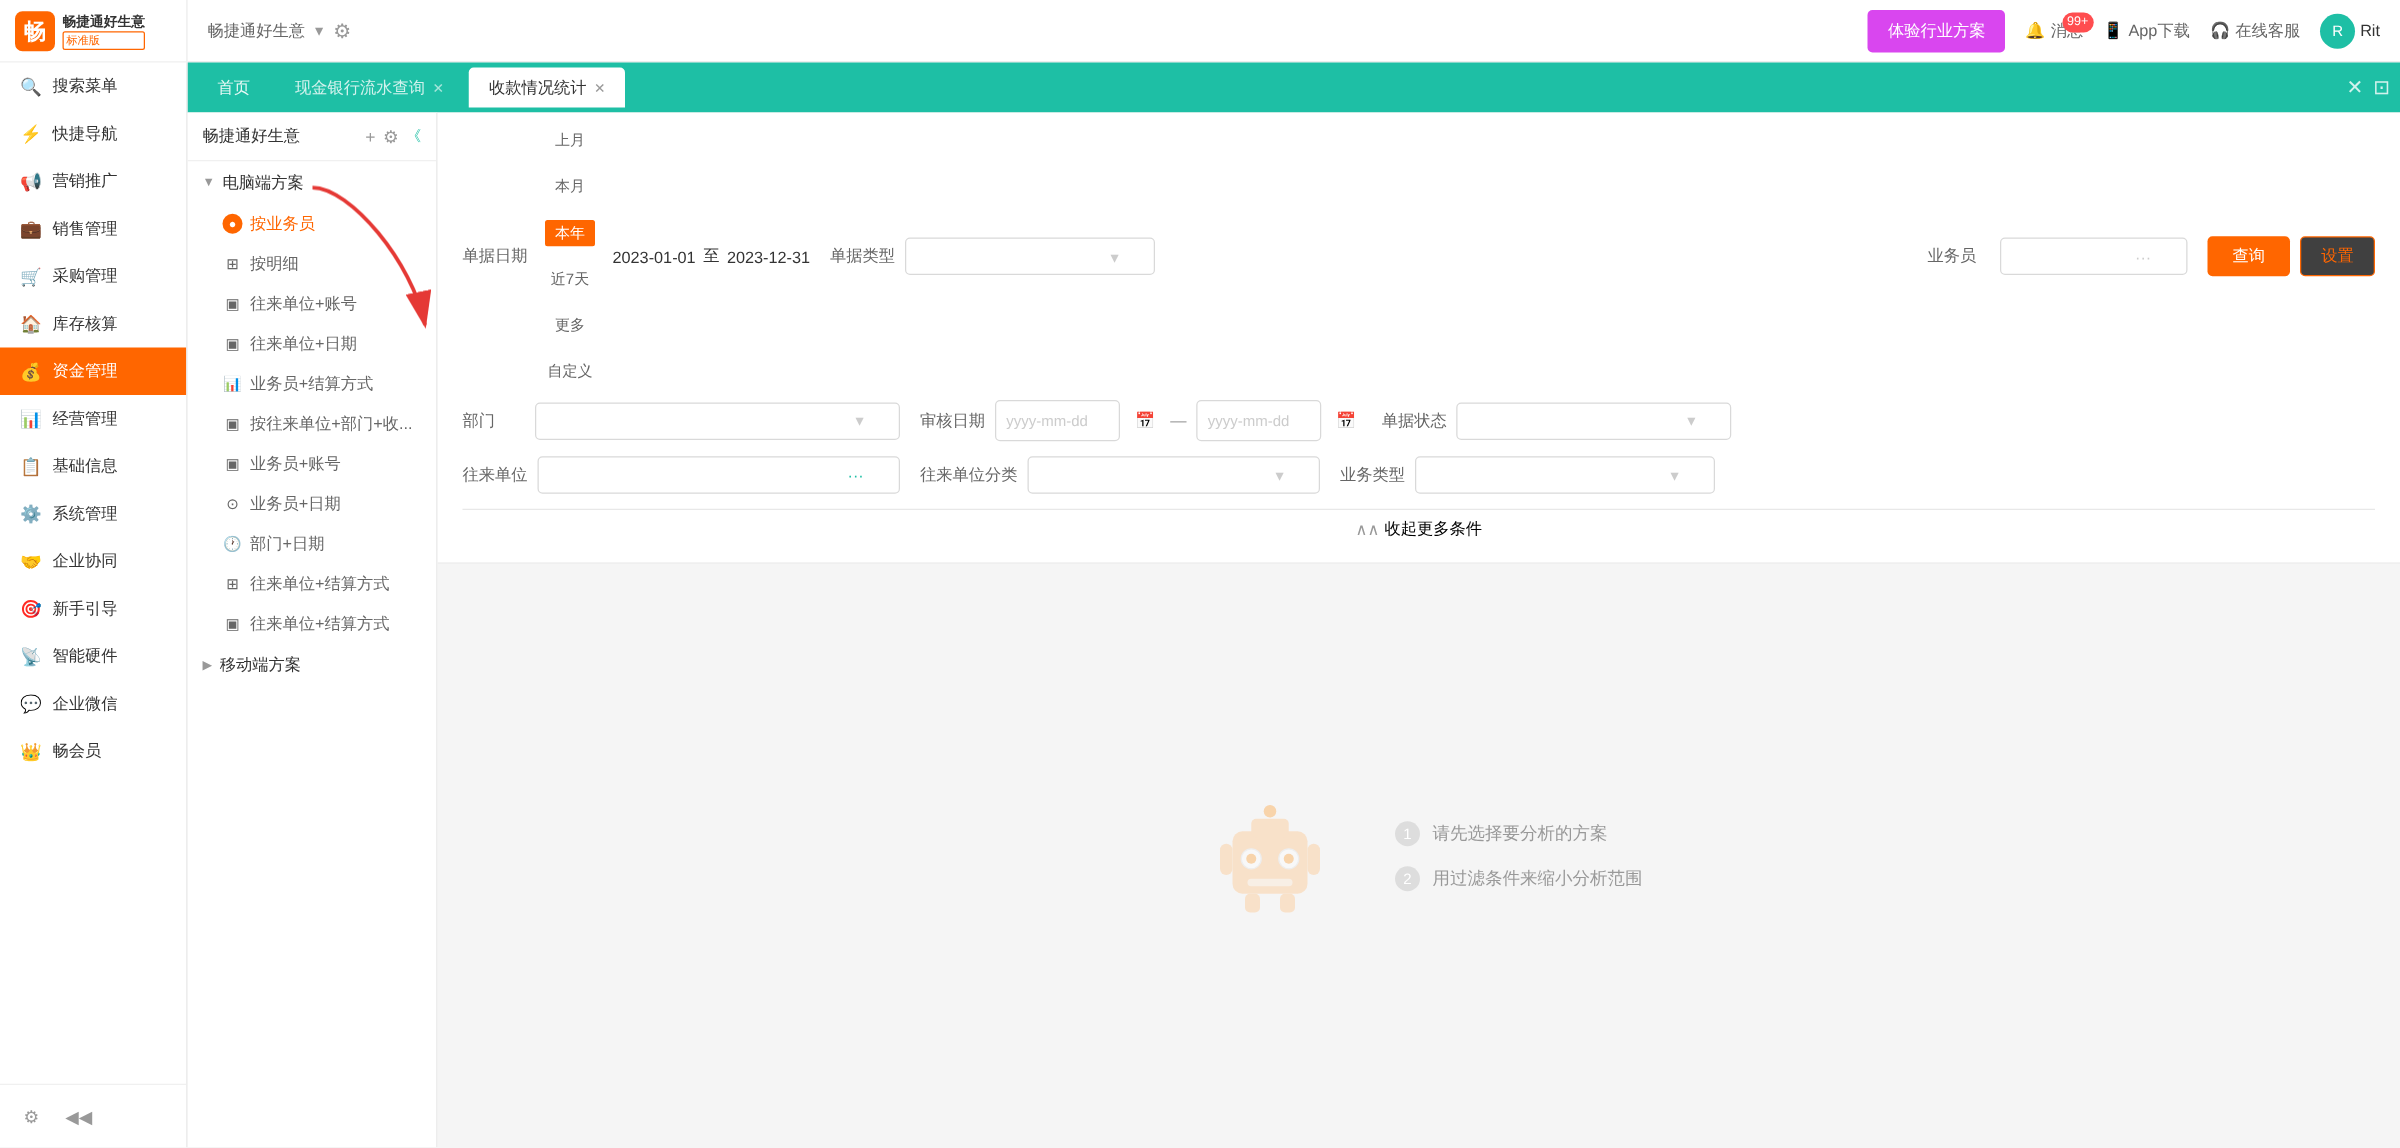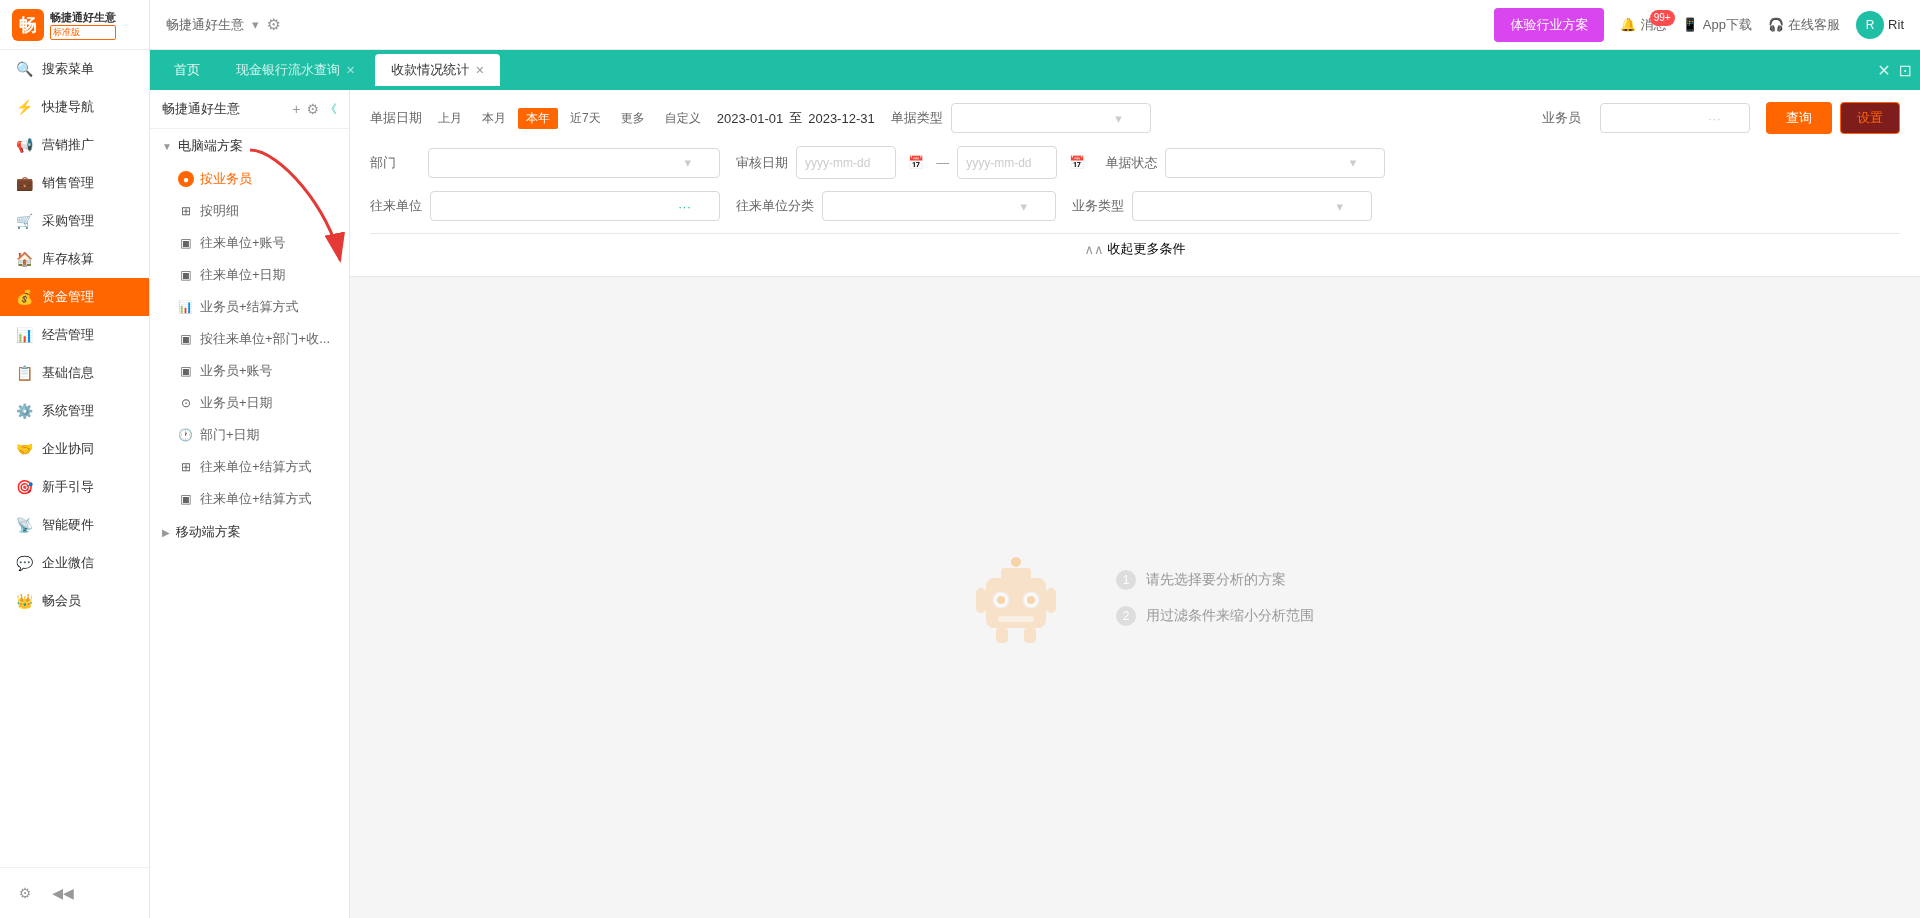--- a/index.html
+++ b/index.html
@@ -69,30 +69,30 @@
 
     
     .right-panel { flex: 1; display: flex; flex-direction: column; overflow: hidden; }
 
     
     .filter-area { background: #fff; padding: 12px 20px; border-bottom: 1px solid #e8e8e8; }
     .filter-row { display: flex; align-items: center; gap: 16px; margin-bottom: 12px; flex-wrap: wrap; }
     .filter-row:last-child { margin-bottom: 0; }
     .filter-item { display: flex; align-items: center; gap: 8px; }
     .filter-label { color: #666; font-size: 13px; white-space: nowrap; min-width: 50px; }
-    .date-tabs { display: flex; align-items: center; gap: 4px; }
+    .date-tabs { display: flex; align-items: center; gap: 16px; flex-direction: column; }
     .date-tab { padding: 2px 8px; font-size: 12px; color: #666; cursor: pointer; border-radius: 2px; }
     .date-tab.active { background: #ff6600; color: #fff; border-radius: 2px; }
     .date-range { display: flex; align-items: center; gap: 6px; font-size: 13px; color: #333; }
     .filter-select { border: 1px solid #d9d9d9; border-radius: 4px; padding: 4px 28px 4px 8px; font-size: 13px; color: #333; min-width: 120px; cursor: pointer; position: relative; background: #fff; display: flex; align-items: center; justify-content: space-between; height: 30px; }
     .filter-input { border: 1px solid #d9d9d9; border-radius: 4px; padding: 4px 8px; font-size: 13px; color: #ccc; min-width: 100px; height: 33px; display: flex; align-items: center; }
     .filter-dash { color: #999; }
     .filter-actions { display: flex; gap: 8px; margin-left: auto; }
     .btn-query { background: #ff6600; color: #fff; border: none; padding: 6px 20px; border-radius: 4px; cursor: pointer; font-size: 13px; }
-    .btn-setting { background: #7f1d1d; color: #ff6600; border: 1px solid #ff6600; padding: 6px 16px; border-radius: 4px; cursor: pointer; font-size: 13px; }
+    .btn-setting { background: #404040; color: #ff6600; border: 1px solid #ff6600; padding: 6px 16px; border-radius: 4px; cursor: pointer; font-size: 13px; }
 
     
     .data-area { flex: 1; background: #f5f5f5; display: flex; flex-direction: column; align-items: center; justify-content: center; padding: 40px; }
     .data-empty { display: flex; gap: 40px; align-items: center; }
     .empty-robot { width: 120px; height: 120px; opacity: 0.6; }
     .empty-steps { display: flex; flex-direction: column; gap: 16px; }
     .empty-step { display: flex; align-items: center; gap: 10px; color: #999; font-size: 14px; }
     .step-num { width: 20px; height: 20px; border-radius: 50%; background: #ddd; display: flex; align-items: center; justify-content: center; font-size: 12px; color: #fff; flex-shrink: 0; }
 
     

